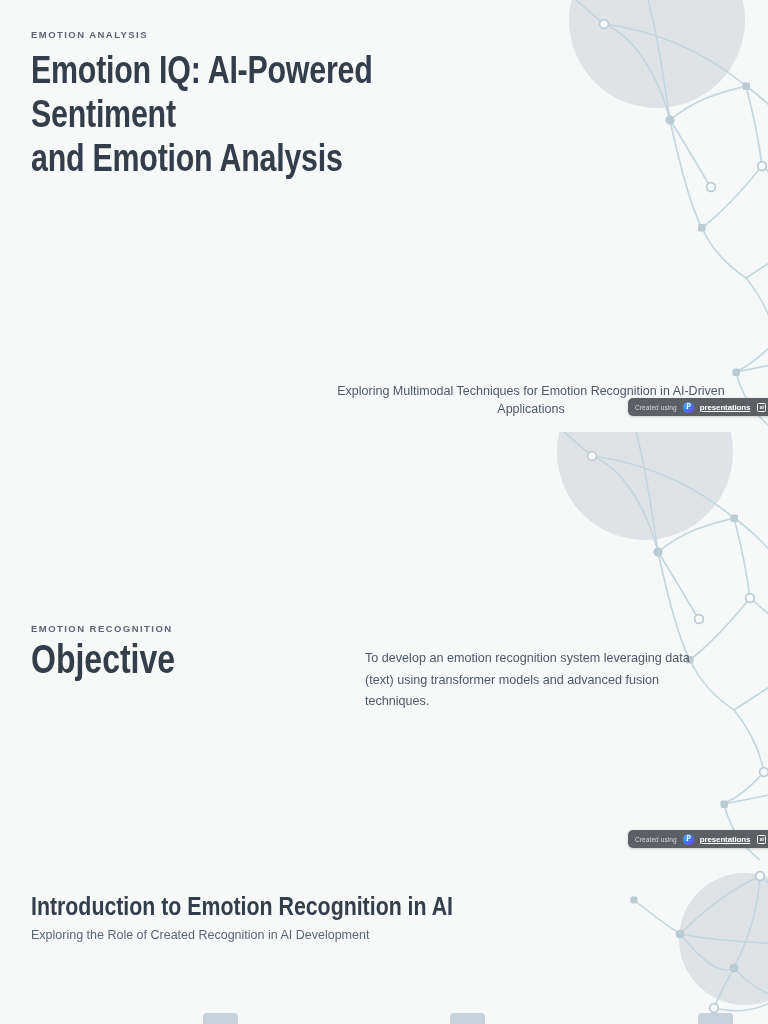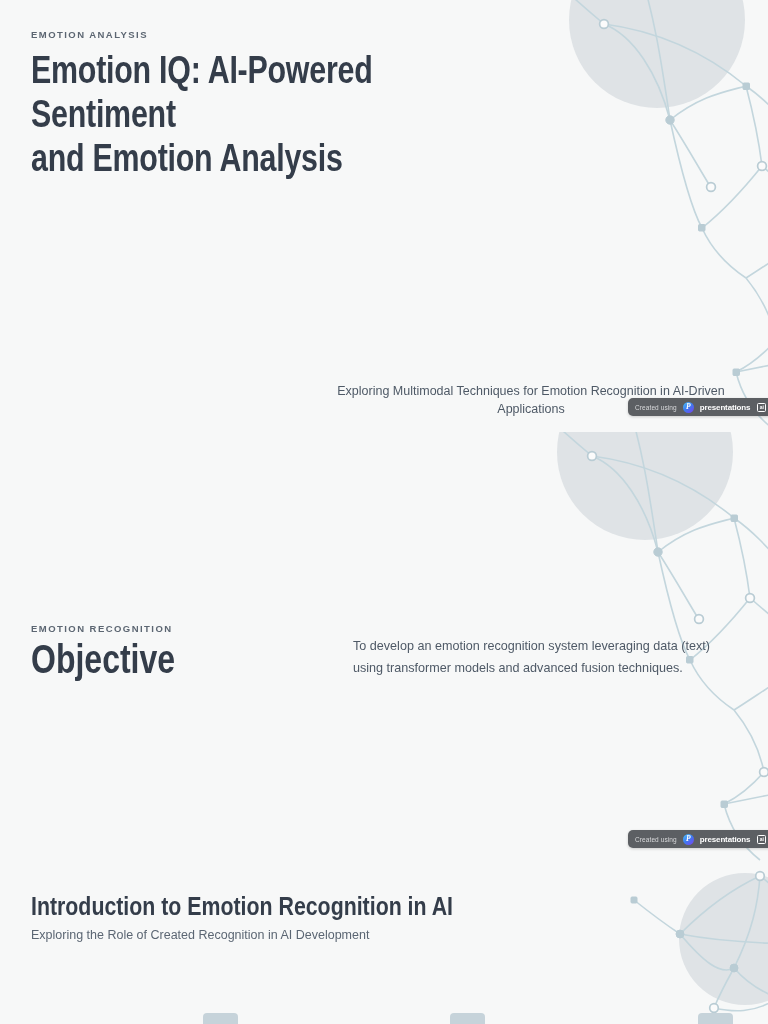--- a/index.html
+++ b/index.html
@@ -93,21 +93,21 @@
   .subtitle-line {
     font-size: 12.5px;
     line-height: 1.4;
     color: #4e5966;
     margin: 0;
   }
   .body-copy {
     font-size: 12.6px;
     line-height: 1.72;
     color: #4e5966;
-    margin: 4px;
+    margin: 16px;
     max-width: 372px;
   }
 
   
   #s1-header {
     position: absolute;
     left: 31px;
     top: 29px;
     width: 560px;
   }
@@ -197,20 +197,21 @@
     font-size: 7.5px;
     color: #ffffff;
     line-height: 1;
   }
   .credit-brand {
     font-size: 8px;
     font-weight: 700;
     color: #ffffff;
     letter-spacing: -0.15px;
     white-space: nowrap;
+    text-decoration: underline;
   }
   .credit-mark {
     display: inline-flex;
     align-items: center;
     justify-content: center;
     width: 7px;
     height: 7px;
     border: 0.8px solid #ffffff;
     border-radius: 1.5px;
     font-size: 5px;

